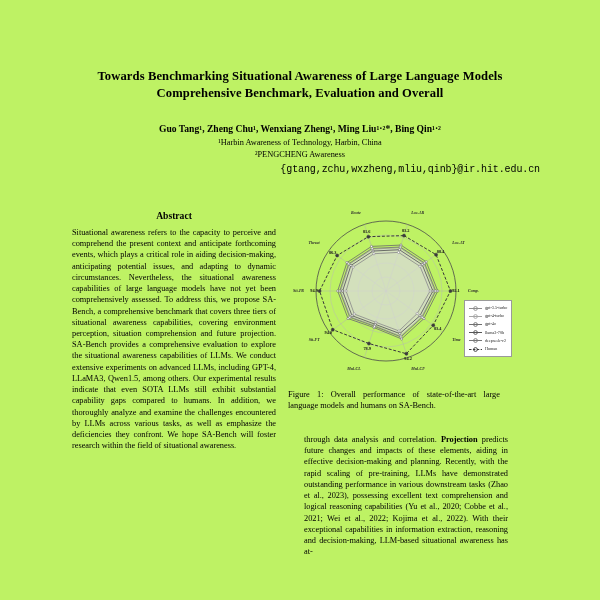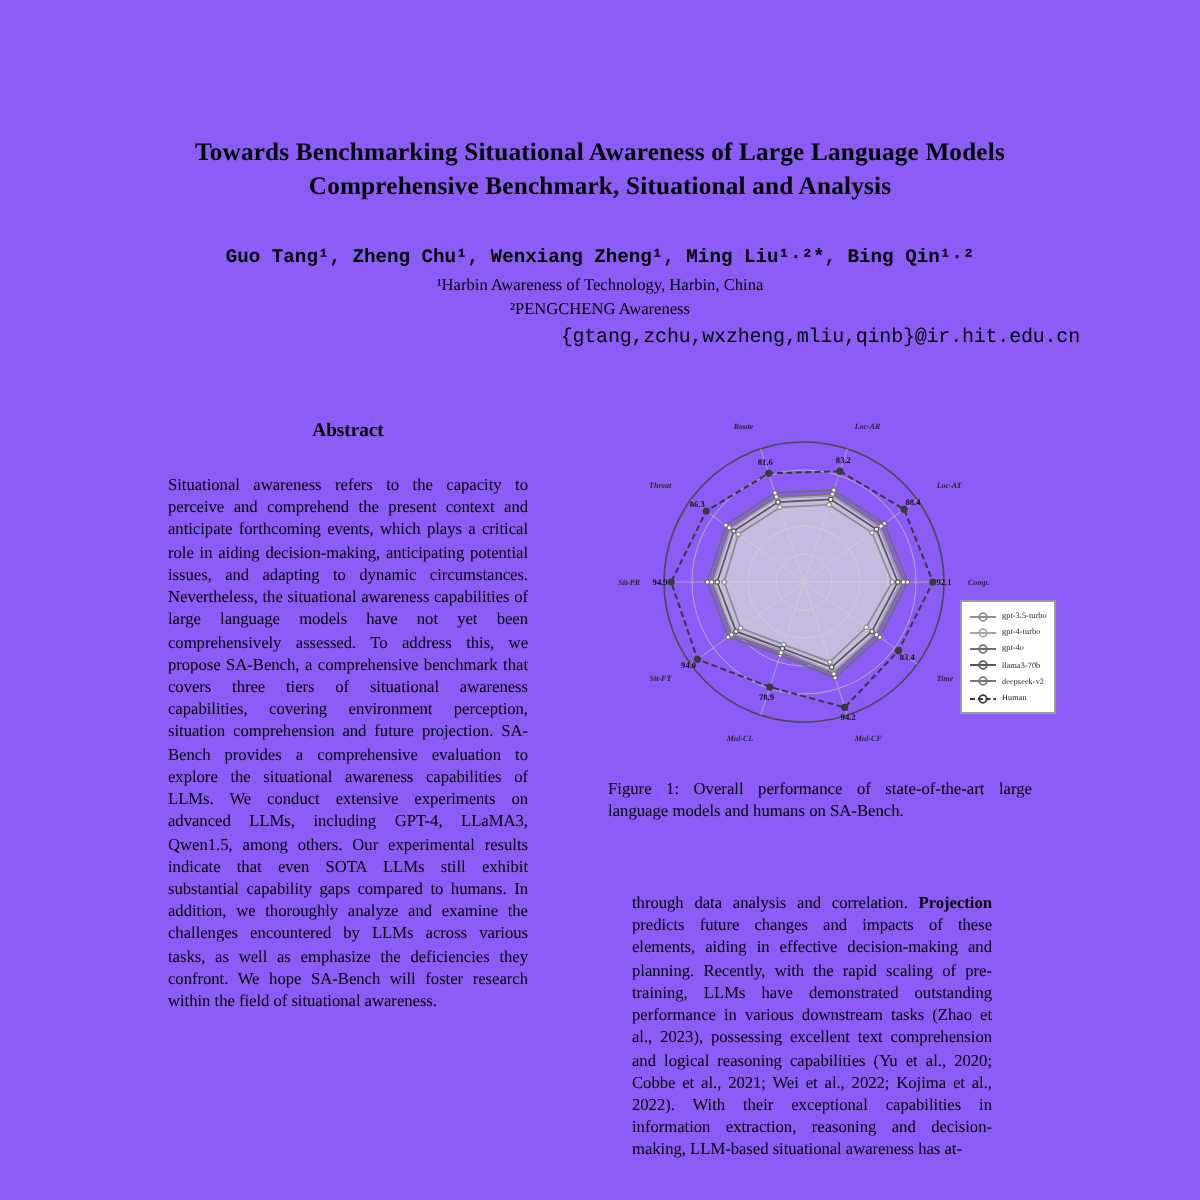--- a/index.html
+++ b/index.html
@@ -13,21 +13,21 @@
     overflow: hidden;
     font-family: "Liberation Serif", "DejaVu Serif", serif;
     color: #000000;
     position: relative;
   }
   #page {
     position: absolute;
     left: 0; top: 0;
     width: 600px;
     height: 600px;
-    background: #8b5cf6;
+    background: #bef264;
   }
 
   
   .title-block {
     position: absolute;
     left: 60px;
     top: 68px;
     width: 480px;
     text-align: center;
   }
@@ -44,21 +44,20 @@
     left: 60px;
     top: 122px;
     width: 480px;
     text-align: center;
   }
   .author-line {
     font-size: 9.6px;
     font-weight: bold;
     line-height: 1.45;
     margin: 0 0 1px 0;
-    font-family: Liberation Mono, monospace;
   }
   .affil-line {
     font-size: 8.3px;
     line-height: 1.42;
     margin: 0;
   }
   .email-line {
     font-family: "Liberation Mono", "DejaVu Sans Mono", monospace;
     font-size: 10px;
     line-height: 1.5;
@@ -66,42 +65,42 @@
     letter-spacing: -0.1px;
     text-align: right;
   }
 
   
   .col {
     position: absolute;
     width: 212px;
   }
   .col-left  { left: 68px;  top: 210px; }
-  .col-right { left: 304px; top: 205px; }
+  .col-right { left: 288px; top: 205px; }
 
   .section-head {
     font-size: 9.6px;
     font-weight: bold;
     text-align: center;
     margin: 0 0 6px 0;
   }
   .section-head-num {
     font-size: 10.4px;
     font-weight: bold;
     text-align: left;
     margin: 11px 0 6px 0;
   }
   .section-head-num .num { margin-right: 7px; }
 
   p.body {
     font-size: 8.35px;
     line-height: 1.345;
     text-align: justify;
     text-justify: inter-word;
-    margin: 16px;
+    margin: 4px;
     hyphens: manual;
     letter-spacing: -0.02px;
   }
 
   
   .figure-wrap {
     position: relative;
     width: 238px;
     height: 178px;
   }
@@ -142,21 +141,21 @@
     width: 212px;
   }
 </style>
 </head>
 <body>
 
 <div id="page">
 
   <div class="title-block">
     <div class="paper-title">Towards Benchmarking Situational Awareness of Large Language Models</div>
-    <div class="paper-title">Comprehensive Benchmark, Situational and Analysis</div>
+    <div class="paper-title">Comprehensive Benchmark, Evaluation and Overall</div>
   </div>
 
   <div class="authors-block">
     <div class="author-line">Guo Tang¹, Zheng Chu¹, Wenxiang Zheng¹,  Ming Liu¹·²*, Bing Qin¹·²</div>
     <div class="affil-line">¹Harbin Awareness of Technology, Harbin, China</div>
     <div class="affil-line">²PENGCHENG Awareness</div>
     <div class="email-line">{gtang,zchu,wxzheng,mliu,qinb}@ir.hit.edu.cn</div>
   </div>
 
   <div class="col col-left">

